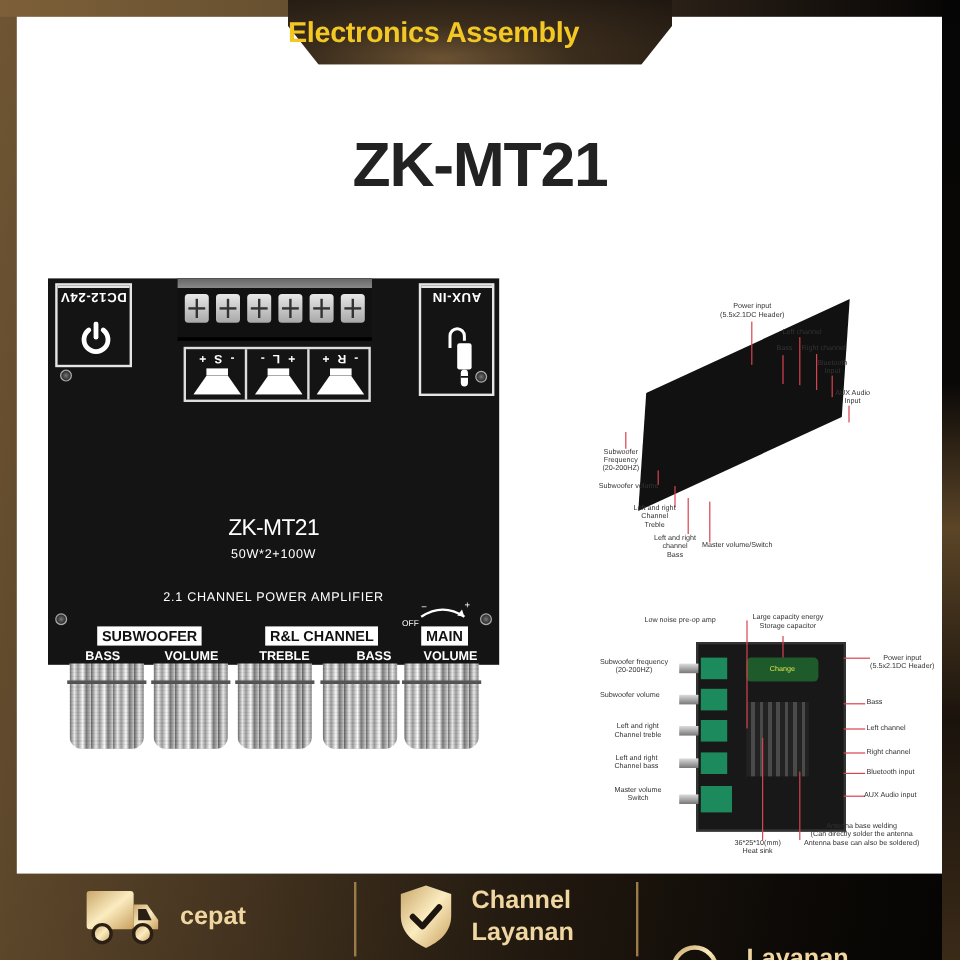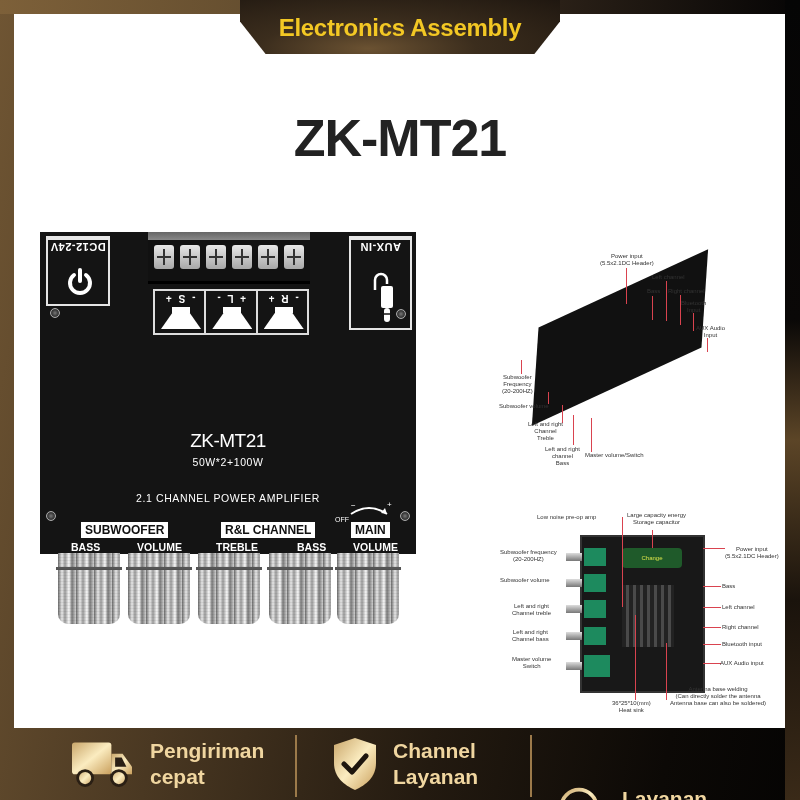--- a/index.html
+++ b/index.html
@@ -21,21 +21,21 @@
     position: absolute; left: 14px; top: 14px; width: 771px; height: 714px;
     background: #ffffff;
   }
   
   .banner {
     position: absolute; left: 240px; top: 0; width: 320px; height: 54px;
     background: radial-gradient(ellipse at 40% 90%, #6b5232 0%, #3b2d1d 40%, #1f1710 100%);
     clip-path: polygon(0 0, 100% 0, 100% 40%, 92% 100%, 8% 100%, 0 40%);
   }
   .banner-text {
-    position: absolute; left: 240px; top: 14px; width: 320px; text-align: center;
+    position: absolute; left: 240px; top: 14px; width: 320px; text-align: left;
     color: #f3c824; font-weight: bold; font-size: 24px; letter-spacing: -0.3px;
   }
   .big-title {
     position: absolute; left: 0; top: 108px; width: 800px; text-align: center;
     font-size: 52px; font-weight: bold; color: #222; letter-spacing: -1px;
   }
 
   
   .board {
     position: absolute; left: 40px; top: 232px; width: 376px; height: 322px;
@@ -283,21 +283,20 @@
           <stop offset="1" stop-color="#c99f5c"></stop>
         </linearGradient>
       </defs>
     <rect x="0" y="4" width="42" height="34" rx="3" fill="url(#gold)"></rect>
     <path d="M42 16 H54 L64 30 V38 H42 Z" fill="url(#gold)"></path>
     <path d="M46 20 H53 L58 30 H46 Z" fill="#2a1f14"></path>
     <circle cx="14" cy="42" r="8" fill="url(#gold)" stroke="#2a1f14" stroke-width="3"></circle>
     <circle cx="50" cy="42" r="8" fill="url(#gold)" stroke="#2a1f14" stroke-width="3"></circle>
   </svg>
   <div class="footer-text">
-    <div>Pengiriman</div>
     <div>cepat</div>
   </div>
 </div>
 <div class="footer-divider" style="left:295px;"></div>
 
 <div class="footer-item" style="left:333px;">
   <svg class="f-icon" style="width:44px;margin-right:16px;" viewBox="0 0 44 54">
     <path d="M22 1 L43 8 V26 C43 40 33 48 22 53 C11 48 1 40 1 26 V8 Z" fill="url(#gold)"></path>
     <path d="M11 27 L19 35 L33 19" fill="none" stroke="#1e160e" stroke-width="5" stroke-linecap="round" stroke-linejoin="round"></path>
   </svg>

